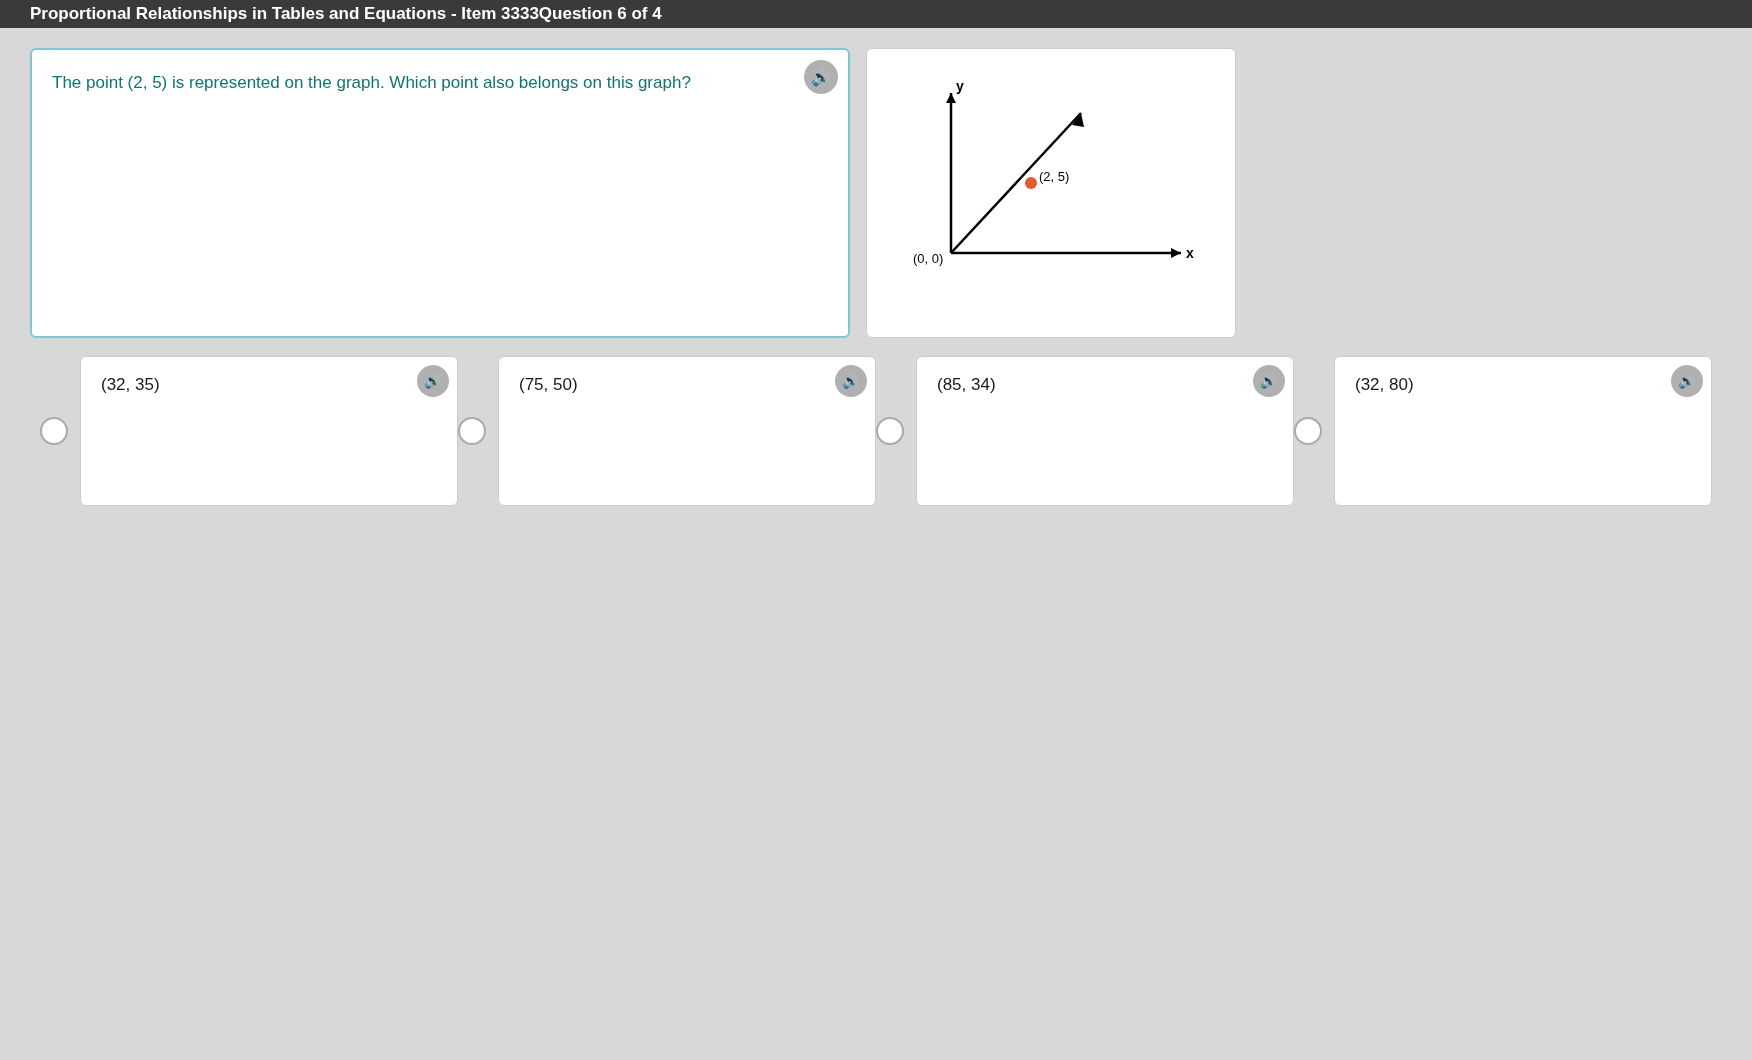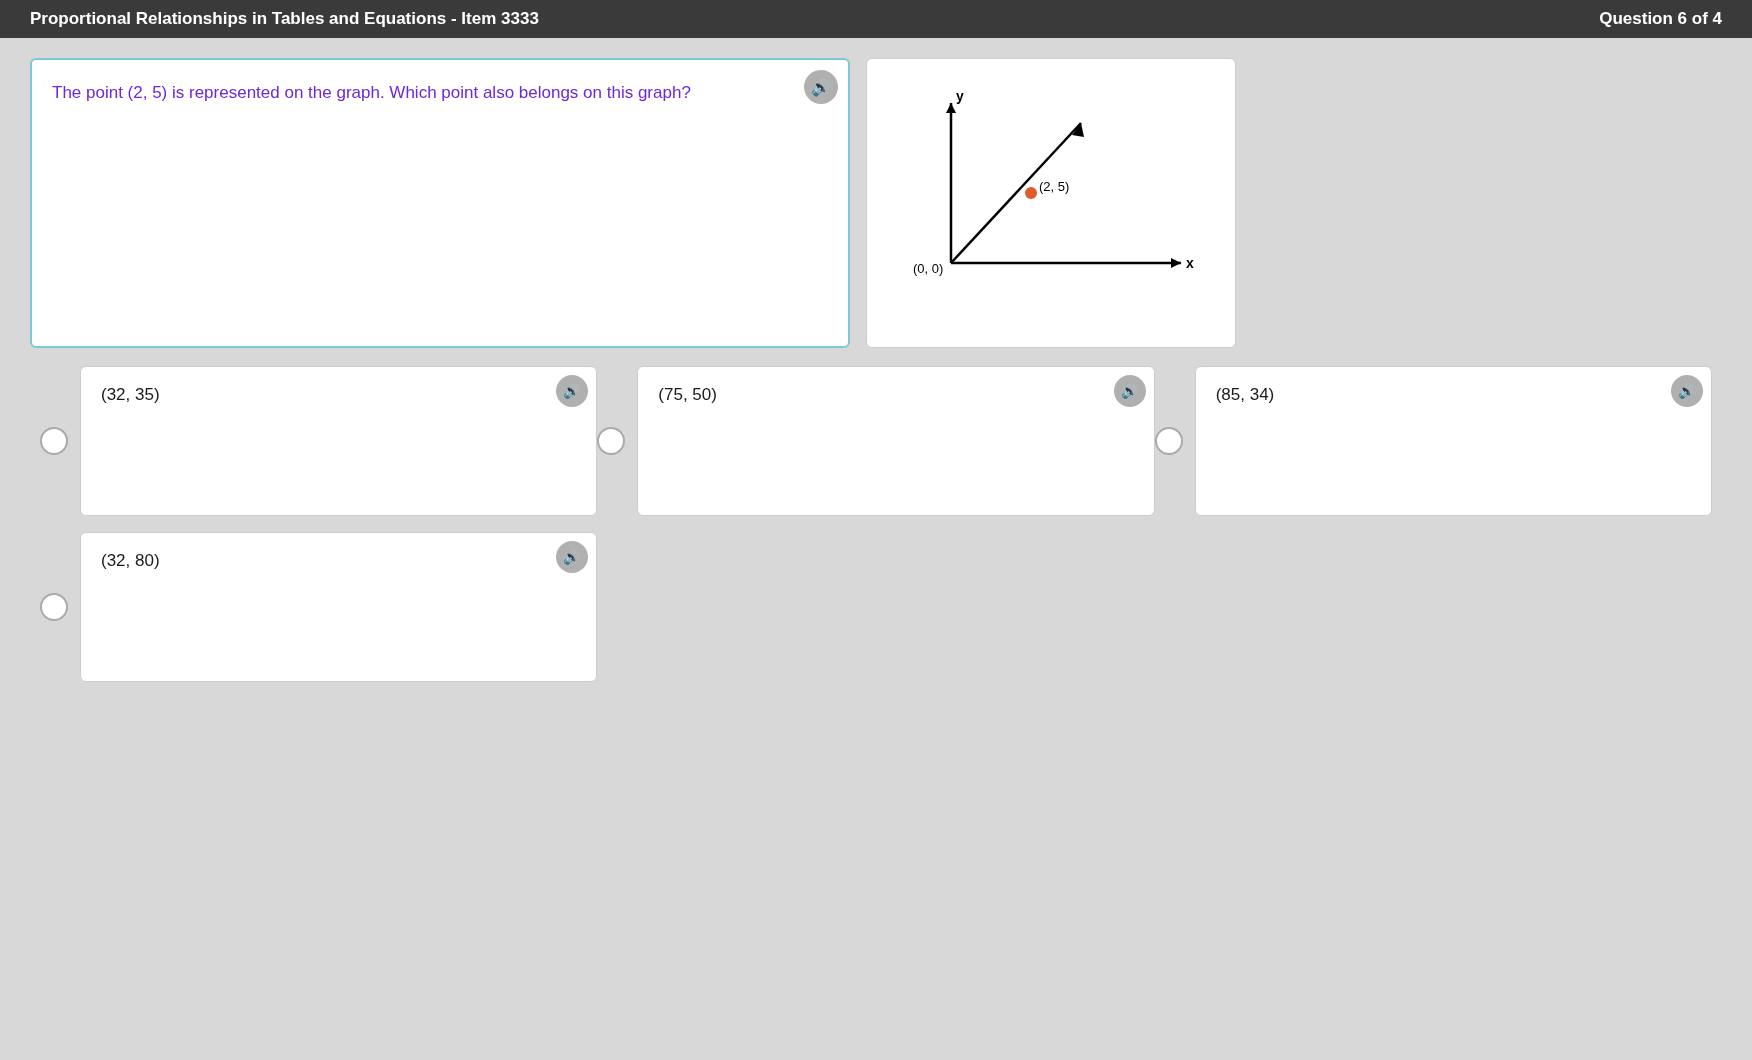--- a/index.html
+++ b/index.html
@@ -9,24 +9,24 @@
       width: 1752px;
       min-height: 1060px;
       overflow: hidden;
     }
 
     
     .header {
       background: #3a3a3a;
       color: white;
       display: flex;
-      justify-content: space-between;
+      justify-content: flex-start;
       align-items: center;
       padding: 0 30px;
-      height: 38px;
+      height: 28px;
     }
     .header-title {
       font-size: 17px;
       font-weight: bold;
     }
     .header-question {
       font-size: 17px;
       font-weight: bold;
     }
 
@@ -47,21 +47,21 @@
       flex: 0 0 820px;
       background: white;
       border: 2px solid #7ec8d4;
       border-radius: 6px;
       padding: 20px 20px 20px 20px;
       position: relative;
       min-height: 290px;
     }
     .question-text {
       font-size: 17px;
-      color: #6d28d9;
+      color: #0f766e;
       line-height: 1.5;
     }
     .audio-btn {
       position: absolute;
       top: 10px;
       right: 10px;
       width: 34px;
       height: 34px;
       background: #b0b0b0;
       border-radius: 50%;
@@ -110,21 +110,21 @@
       font-size: 15px;
       font-weight: bold;
       color: #333;
       cursor: pointer;
       letter-spacing: 1px;
     }
 
     
     .answers-grid {
       display: grid;
-      grid-template-columns: 1fr 1fr 1fr;
+      grid-template-columns: 1fr 1fr 1fr 1fr;
       grid-template-rows: auto auto;
       gap: 16px 0;
       padding: 0 10px;
     }
 
     .answer-item {
       display: flex;
       align-items: center;
       gap: 12px;
     }

